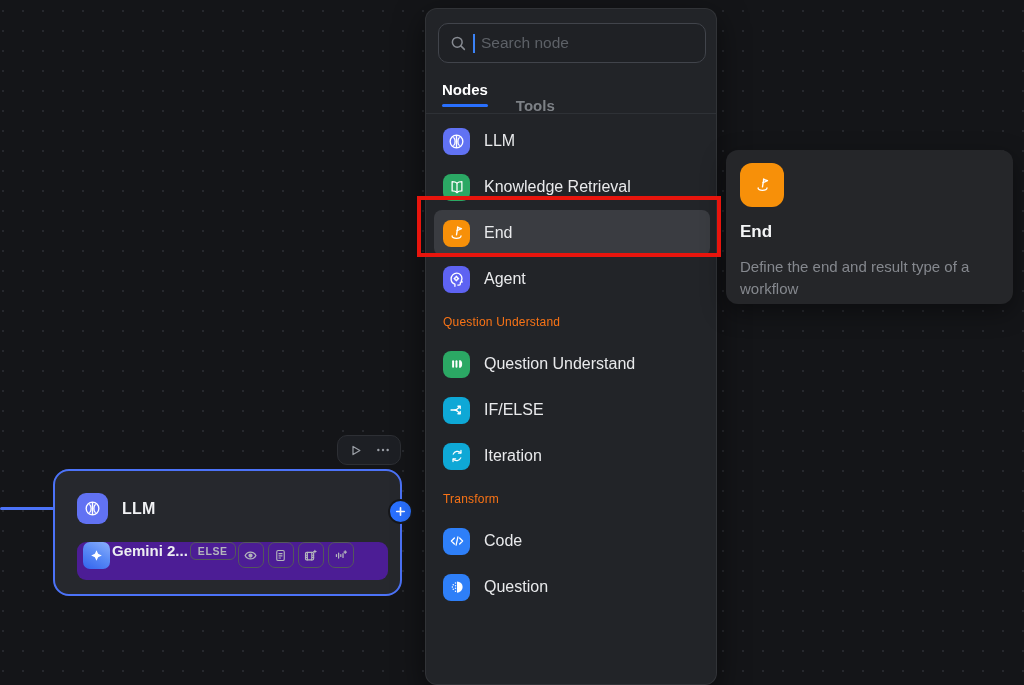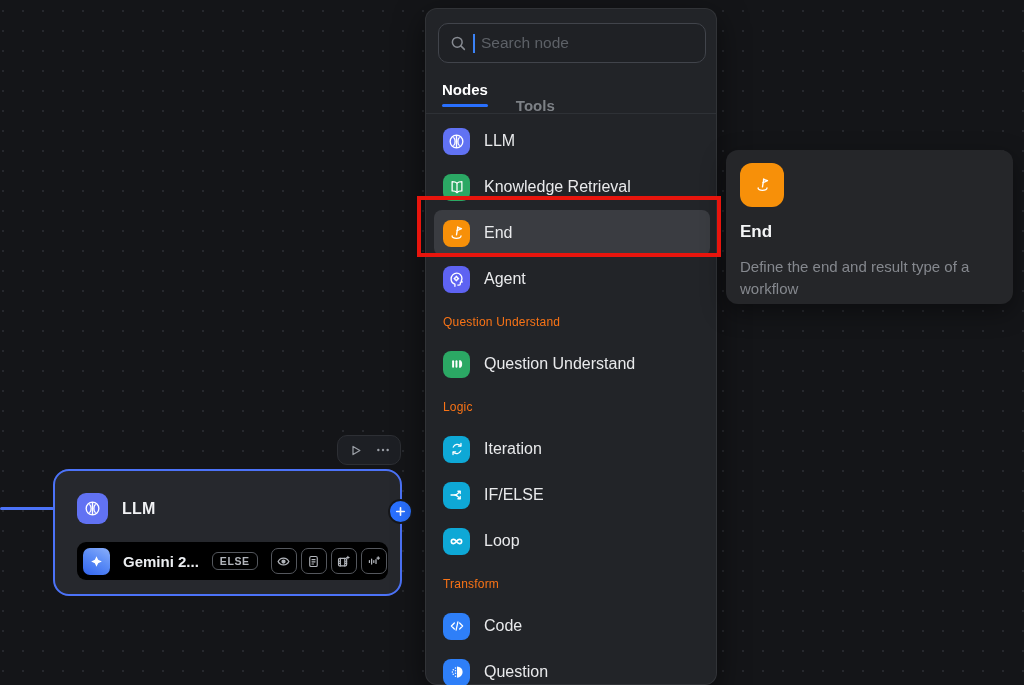--- a/index.html
+++ b/index.html
@@ -29,22 +29,22 @@
   
   .llm-node {
     position:absolute; left:53px; top:469px; width:349px; height:127px;
     background:#26282d; border:2px solid #4c73f8; border-radius:16px;
   }
   .llm-node-header { position:absolute; left:22px; top:22px; display:flex; align-items:center; gap:14px; }
   .node-big-icon { width:31px; height:31px; border-radius:9px; display:flex; align-items:center; justify-content:center; }
   .llm-node-title { font-size:16px; font-weight:bold; color:#f2f3f5; letter-spacing:.2px; }
   .model-row {
     position:absolute; left:22px; top:71px; width:311px; height:38px;
-    background:#000000; border-radius:9px;
-    display:flex; align-items:center; padding:0 6px; gap:13px;
+    background:#4c1d95; border-radius:9px;
+    display:flex; align-items:flex-start; padding:0 6px; gap:2px;
   }
   .gemini-icon {
     width:27px; height:27px; border-radius:7px; flex:0 0 auto;
     background:linear-gradient(210deg,#8cb0fb 0%,#5b8cf6 45%,#3264ee 100%);
     display:flex; align-items:center; justify-content:center;
   }
   .model-name { font-size:15px; font-weight:bold; color:#eceef1; white-space:nowrap; }
   .mode-badge {
     border:1.5px solid #54575d; border-radius:6px; color:#b3b6bc;
     font-size:10.5px; font-weight:bold; letter-spacing:.6px;
@@ -259,50 +259,41 @@
         <div class="np-item">
           <span class="np-icon" style="background: rgb(43, 168, 100);">
             <svg width="18" height="18" viewBox="0 0 24 24" fill="#fff">
               <rect x="5.5" y="7" width="2.6" height="10" rx="1.3"></rect>
               <rect x="10" y="7" width="2.6" height="10" rx="1.3"></rect>
               <path d="M14.8 7h1.2c3.8 0 3.8 10 0 10h-1.2z"></path>
             </svg>
           </span>
           <span class="np-label">Question Understand</span>
         </div>
-        <div class="np-header">Logic</div>
+        <div class="np-item">
+          <span class="np-icon" style="background: rgb(14, 168, 214);">
+            <svg width="18" height="18" viewBox="0 0 24 24" fill="none" stroke="#fff" stroke-width="1.7" stroke-linecap="round" stroke-linejoin="round">
+              <path d="M4 12h5.2c1.8 0 2.8-.9 4.3-2.4L16 7.3"></path>
+              <path d="M13.2 7h3.1v3.1"></path>
+              <path d="M9.2 12c1.8 0 2.8.9 4.3 2.4l2.5 2.3"></path>
+              <path d="M13.2 17h3.1v-3.1"></path>
+            </svg>
+          </span>
+          <span class="np-label">IF/ELSE</span>
+        </div>
         <div class="np-item">
           <span class="np-icon" style="background: rgb(14, 168, 214);">
             <svg width="18" height="18" viewBox="0 0 24 24" fill="none" stroke="#fff" stroke-width="1.7" stroke-linecap="round" stroke-linejoin="round">
               <path d="M7 9.5a6 6 0 0 1 10-1.7"></path>
               <path d="M17.3 4.6v3.5h-3.5"></path>
               <path d="M17 14.5a6 6 0 0 1-10 1.7"></path>
               <path d="M6.7 19.4v-3.5h3.5"></path>
             </svg>
           </span>
           <span class="np-label">Iteration</span>
-        </div>
-        <div class="np-item">
-          <span class="np-icon" style="background: rgb(14, 168, 214);">
-            <svg width="18" height="18" viewBox="0 0 24 24" fill="none" stroke="#fff" stroke-width="1.7" stroke-linecap="round" stroke-linejoin="round">
-              <path d="M4 12h5.2c1.8 0 2.8-.9 4.3-2.4L16 7.3"></path>
-              <path d="M13.2 7h3.1v3.1"></path>
-              <path d="M9.2 12c1.8 0 2.8.9 4.3 2.4l2.5 2.3"></path>
-              <path d="M13.2 17h3.1v-3.1"></path>
-            </svg>
-          </span>
-          <span class="np-label">IF/ELSE</span>
-        </div>
-        <div class="np-item">
-          <span class="np-icon" style="background: rgb(14, 168, 214);">
-            <svg width="19" height="19" viewBox="0 0 24 24" fill="none" stroke="#fff" stroke-width="2">
-              <path d="M8.3 9.3c-3.8 0-3.8 5.4 0 5.4 3.4 0 4-5.4 7.4-5.4 3.8 0 3.8 5.4 0 5.4-3.4 0-4-5.4-7.4-5.4z"></path>
-            </svg>
-          </span>
-          <span class="np-label">Loop</span>
         </div>
         <div class="np-header">Transform</div>
         <div class="np-item">
           <span class="np-icon" style="background: rgb(46, 127, 248);">
             <svg width="18" height="18" viewBox="0 0 24 24" fill="none" stroke="#fff" stroke-width="1.7" stroke-linecap="round" stroke-linejoin="round">
               <path d="M8.5 8L4.5 12l4 4"></path>
               <path d="M15.5 8l4 4-4 4"></path>
               <path d="M13.2 6.5l-2.4 11"></path>
             </svg>
           </span>

